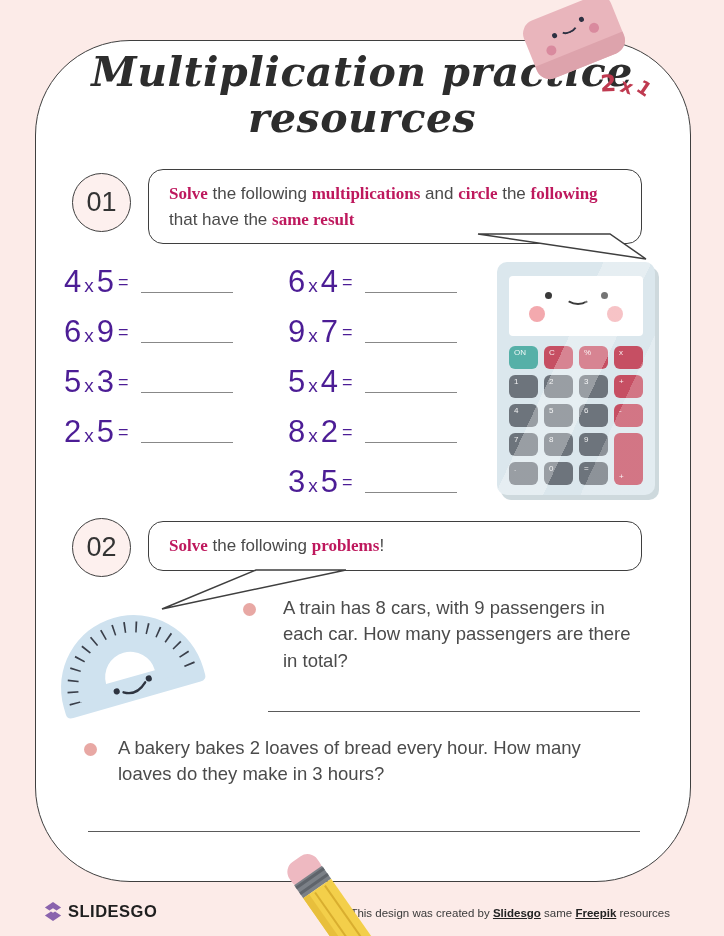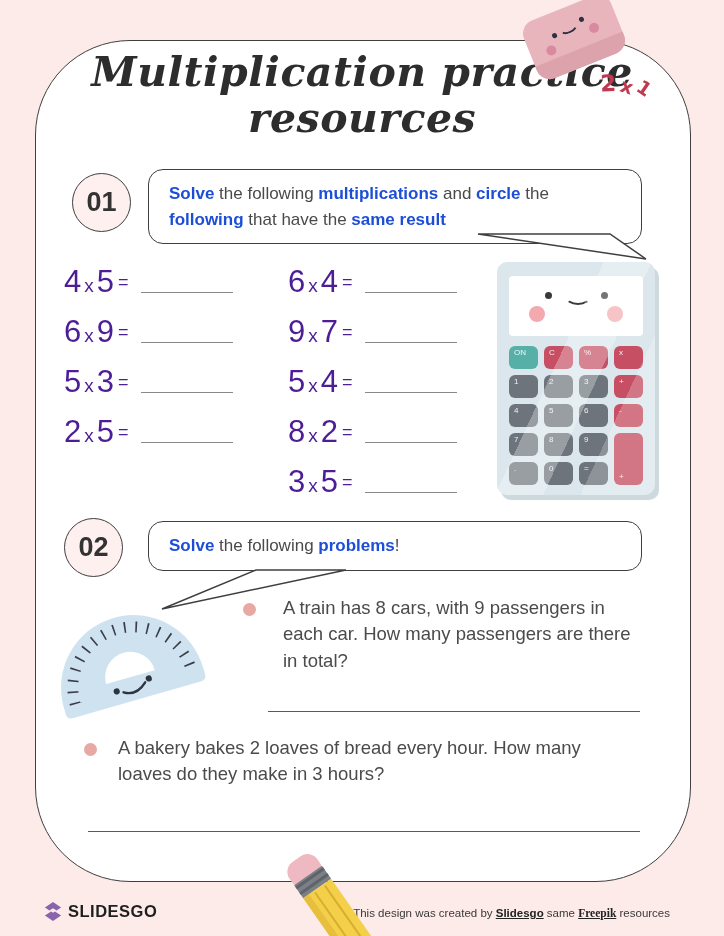--- a/index.html
+++ b/index.html
@@ -27,28 +27,28 @@
   
   #scribble{position:absolute;left:600px;top:72px;z-index:3;color:#bf3a50;font-weight:bold;
             font-size:23px;transform:rotate(6deg);font-family:"DejaVu Sans",sans-serif;}
   #scribble .c0{display:inline-block;transform:rotate(-8deg);}
   #scribble .c1{display:inline-block;transform:rotate(12deg);font-size:19px;margin:0 5px;}
   #scribble .c2{display:inline-block;transform:rotate(28deg);font-size:19px;}
 
   
   .badge{position:absolute;width:57px;height:57px;border:1.6px solid #3f3f3f;border-radius:50%;
          background:#fdf0ee;display:flex;align-items:center;justify-content:center;
-         font-size:27px;color:#333;z-index:2;font-weight:bold;}
+         font-size:27px;color:#333;z-index:2;}
   #badge1{left:72px;top:173px;}
-  #badge2{left:64px;top:518px;}
+  #badge2{left:72px;top:518px;}
 
   
   .bubble{position:absolute;background:#fff;border:1.6px solid #3f3f3f;border-radius:15px;
           padding:11px 20px;font-size:17px;color:#4a4a4a;line-height:1.5;z-index:2;}
-  .bubble b{color:#1d4ed8;}
+  .bubble b{color:#be185d;font-family:Liberation Serif, serif;}
   #bubble1{left:148px;top:169px;width:452px;}
   #bubble2{left:148px;top:521px;width:452px;}
   .tail{position:absolute;z-index:3;}
   #tail1{left:470px;top:233px;}
   #tail2{left:158px;top:569px;}
 
   
   .ex-col{position:absolute;top:250px;z-index:2;}
   #ex-left{left:64px;}
   #ex-right{left:288px;}
@@ -238,15 +238,15 @@
   </svg>
 
   <div id="logo">
     <svg width="18" height="21" viewBox="0 0 20 23">
       <path d="M10 1 L19 7 L10 13 L1 7 Z" fill="#8a63ad"></path>
       <path d="M10 10 L19 16 L10 22 L1 16 Z" fill="#8a63ad"></path>
       <path d="M10 8 L14 10.5 L10 13 L6 10.5 Z" fill="#fcebe8"></path>
     </svg>
     <span class="brand">SLIDESGO</span>
   </div>
-  <div id="attribution"><span>This design was created by </span><b style="text-decoration: underline;">Slidesgo</b><span> same </span><b style="text-decoration: underline; font-family: Liberation Serif, serif;">Freepik</b><span> resources</span></div>
+  <div id="attribution"><span>This design was created by </span><b style="text-decoration: underline;">Slidesgo</b><span> same </span><b style="text-decoration: underline;">Freepik</b><span> resources</span></div>
 
 </div>
 
 </body></html>

